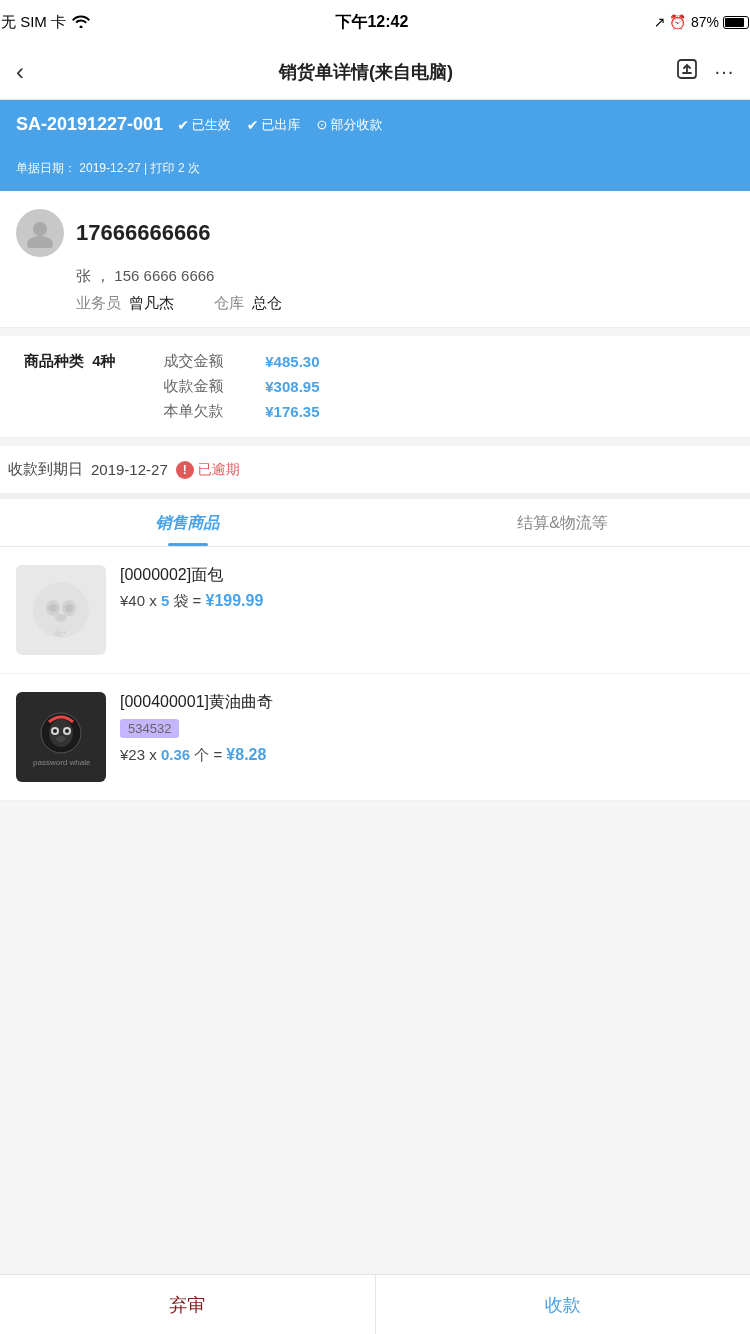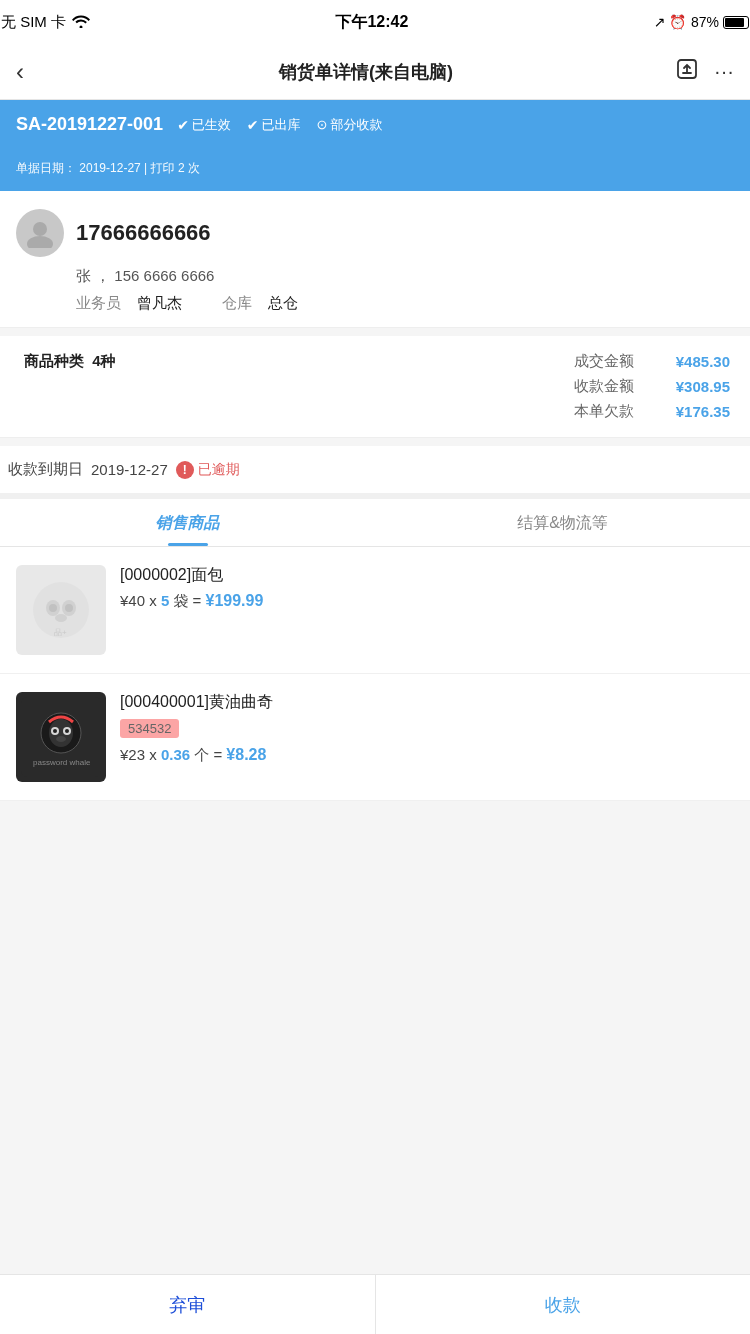--- a/index.html
+++ b/index.html
@@ -113,32 +113,32 @@
       margin-bottom: 8px;
       padding-left: 60px;
     }
     .customer-meta {
       display: flex;
       gap: 40px;
       padding-left: 60px;
       font-size: 15px;
       color: #444;
     }
-    .meta-item { display: flex; gap: 16px; align-items: center; }
+    .meta-item { display: flex; gap: 8px; align-items: center; }
     .meta-label { color: #888; }
     .meta-value { color: #222; font-weight: 500; }
 
     
     .stats-section {
       background: #fff;
       padding: 16px 20px;
       margin-top: 8px;
       border-bottom: 1px solid #eee;
       display: flex;
-      justify-content: space-between;
+      justify-content: flex-start;
       align-items: flex-start;
     }
     .stats-left { font-size: 15px; color: #555; }
     .stats-left span { color: #222; font-weight: 600; margin-left: 4px; }
     .stats-right { text-align: right; font-size: 15px; margin-left: 48px; }
     .stat-row { display: flex; justify-content: flex-end; align-items: center; gap: 16px; margin-bottom: 6px; }
     .stat-row:last-child { margin-bottom: 0; }
     .stat-label { color: #666; }
     .stat-value { color: #4aa3e8; font-weight: 600; min-width: 80px; text-align: right; }
 
@@ -232,21 +232,21 @@
     .product-thumb.owl {
       background: #e8e8e8;
     }
     .product-thumb.dark {
       background: #2a2a2a;
     }
     .product-info { flex: 1; }
     .product-name { font-size: 16px; color: #222; font-weight: 500; margin-bottom: 6px; }
     .product-sku-badge {
       display: inline-block;
-      background: #fca5a5;
+      background: #c4b5fd;
       color: #666;
       font-size: 13px;
       padding: 2px 8px;
       border-radius: 3px;
       margin-bottom: 8px;
     }
     .product-price-row {
       font-size: 15px;
       color: #444;
     }
@@ -266,21 +266,21 @@
     }
     .bottom-btn {
       flex: 1;
       display: flex;
       align-items: center;
       justify-content: center;
       font-size: 18px;
       font-weight: 500;
       cursor: pointer;
     }
-    .bottom-btn.cancel { color: #1d4ed8; border-right: 1px solid #e5e5e5; }
+    .bottom-btn.cancel { color: #7f1d1d; border-right: 1px solid #e5e5e5; }
     .bottom-btn.confirm { color: #4aa3e8; }
 
     
     .owl-icon {
       width: 60px;
       height: 60px;
       opacity: 0.4;
     }
   </style>
 </head>

